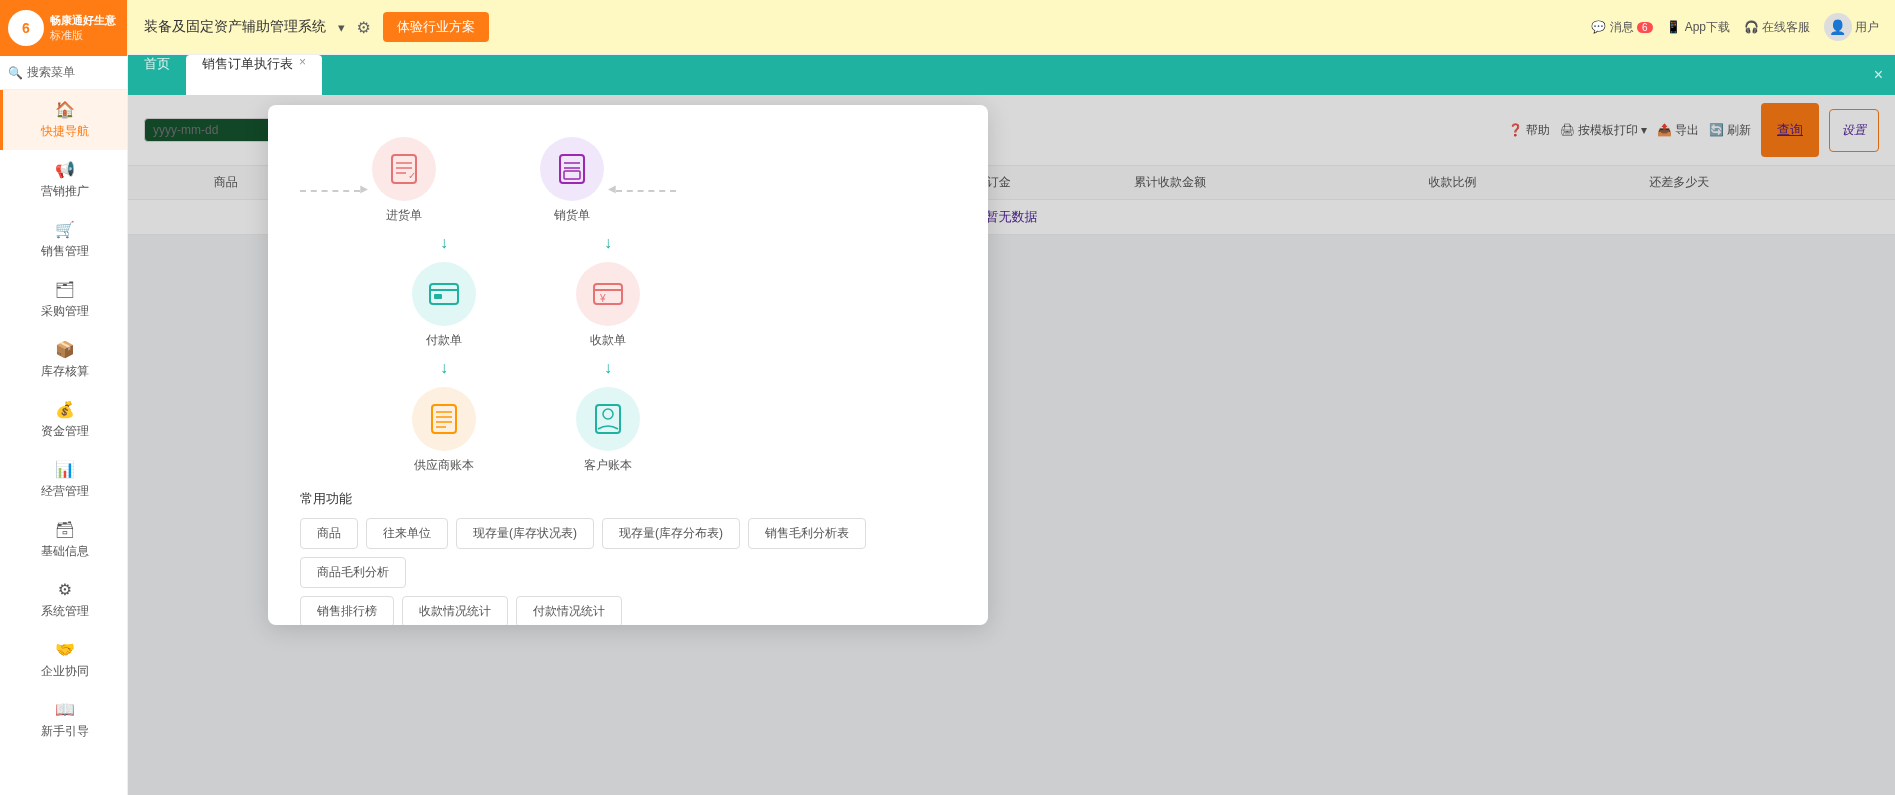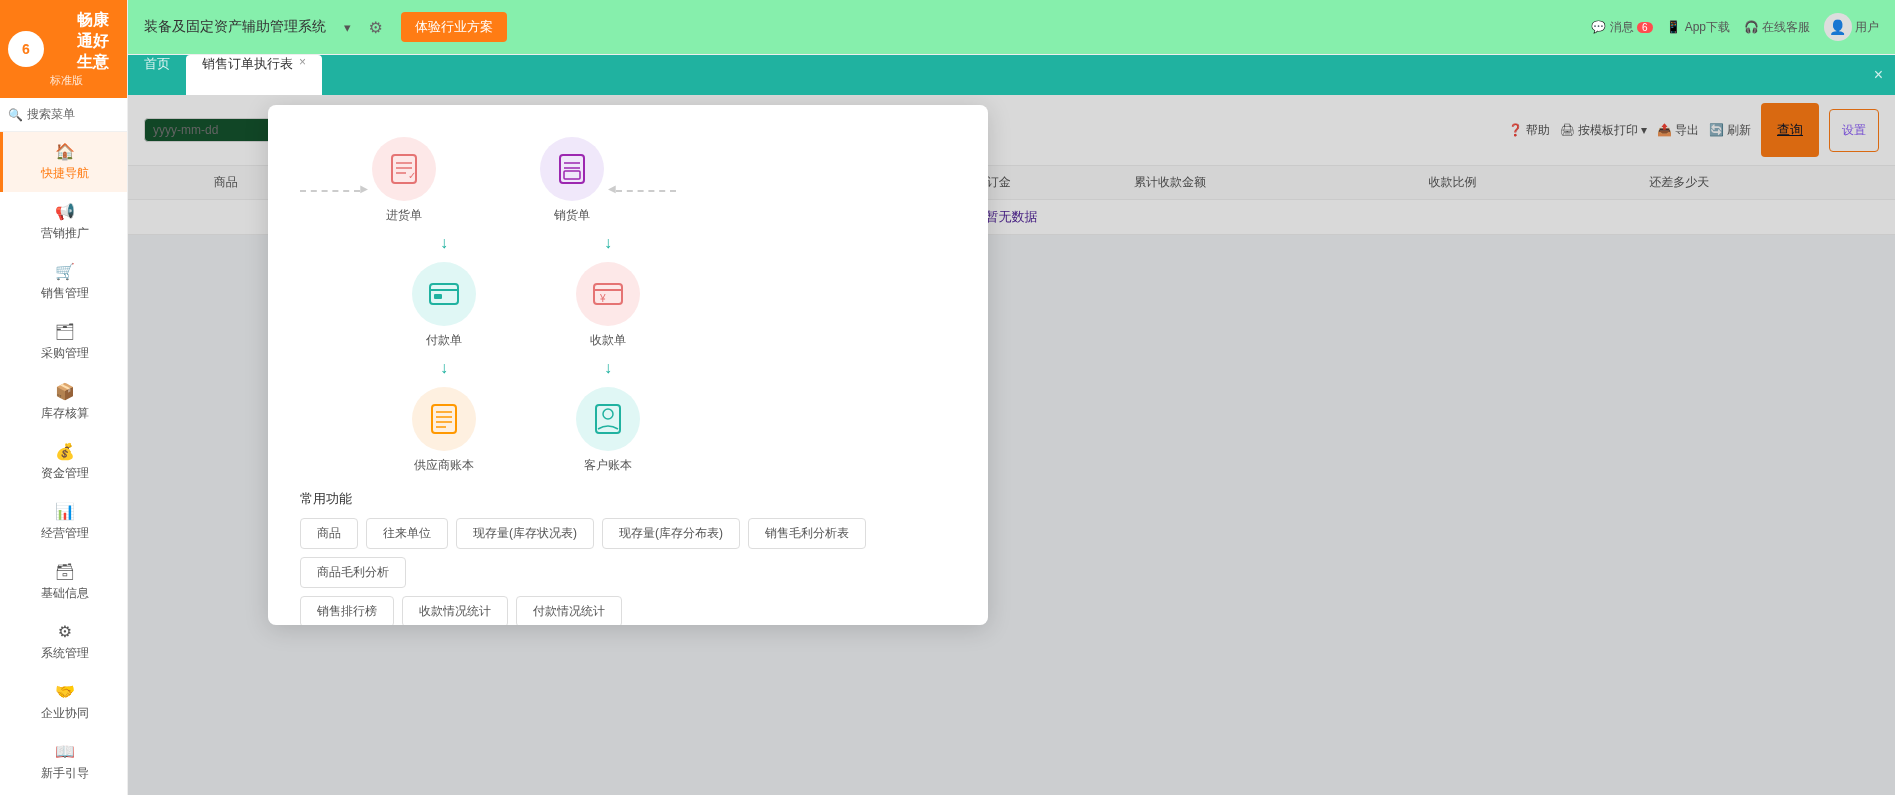--- a/index.html
+++ b/index.html
@@ -61,27 +61,27 @@
       color: #ff7c14;
     }
     .nav-item .nav-icon { font-size: 16px; }
     .nav-label { text-align: center; }
 
     
     .main { flex: 1; display: flex; flex-direction: column; height: 100%; overflow: hidden; }
 
     
     .topbar {
-      background: #86efac;
+      background: #fef9c3;
       height: 55px;
       display: flex;
       align-items: center;
       padding: 0 16px;
       border-bottom: 1px solid #eee;
-      gap: 18px;
+      gap: 12px;
     }
     .topbar-title { font-size: 14px; color: #333; font-weight: 500; }
     .topbar-dropdown {
       display: flex;
       align-items: center;
       gap: 4px;
       cursor: pointer;
       color: #555;
     }
     .topbar-actions { margin-left: auto; display: flex; align-items: center; gap: 16px; }
@@ -168,36 +168,37 @@
       gap: 12px;
       border-bottom: 1px solid #eee;
     }
     .toolbar-actions { margin-left: auto; display: flex; align-items: center; gap: 10px; }
     .toolbar-btn {
       display: flex; align-items: center; gap: 3px;
       font-size: 12px; color: #555; cursor: pointer;
     }
     .btn-query {
       background: #ff7c14;
-      color: #0f172a;
+      color: #4c1d95;
       border: none;
       border-radius: 4px;
       padding: 18px 16px;
       cursor: pointer;
       font-size: 13px;
       text-decoration: underline;
     }
     .btn-setting {
       background: #fff;
-      color: #8b5cf6;
+      color: #4c1d95;
       border: 1px solid #ff7c14;
       border-radius: 4px;
       padding: 12px 12px;
       cursor: pointer;
       font-size: 12px;
+      font-style: italic;
     }
     .date-input {
       border: 1px solid #ddd;
       border-radius: 4px;
       padding: 4px 8px;
       font-size: 12px;
       color: #bbb;
       background: #14532d;
       width: 130px;
     }
@@ -346,21 +347,21 @@
   </style>
 </head>
 <body>
 
 <div class="sidebar">
   <div class="sidebar-logo">
     <div class="logo-icon">
       <span style="color:#ff7c14;font-weight:bold;font-size:14px;">6</span>
     </div>
     <div>
-      <div style="color:#fff;font-size:16px;font-weight:bold;margin-left:27px;">畅康通好生意</div>
+      <div style="color:#fff;font-size:11px;font-weight:bold;">畅康通好生意</div>
       <div style="color:rgba(255,255,255,0.8);font-size:11px;">标准版</div>
     </div>
   </div>
   <div class="sidebar-search">
     <span>🔍</span>
     <span>搜索菜单</span>
   </div>
   <div class="sidebar-nav">
     <div class="nav-item active">
       <span class="nav-icon">🏠</span>

